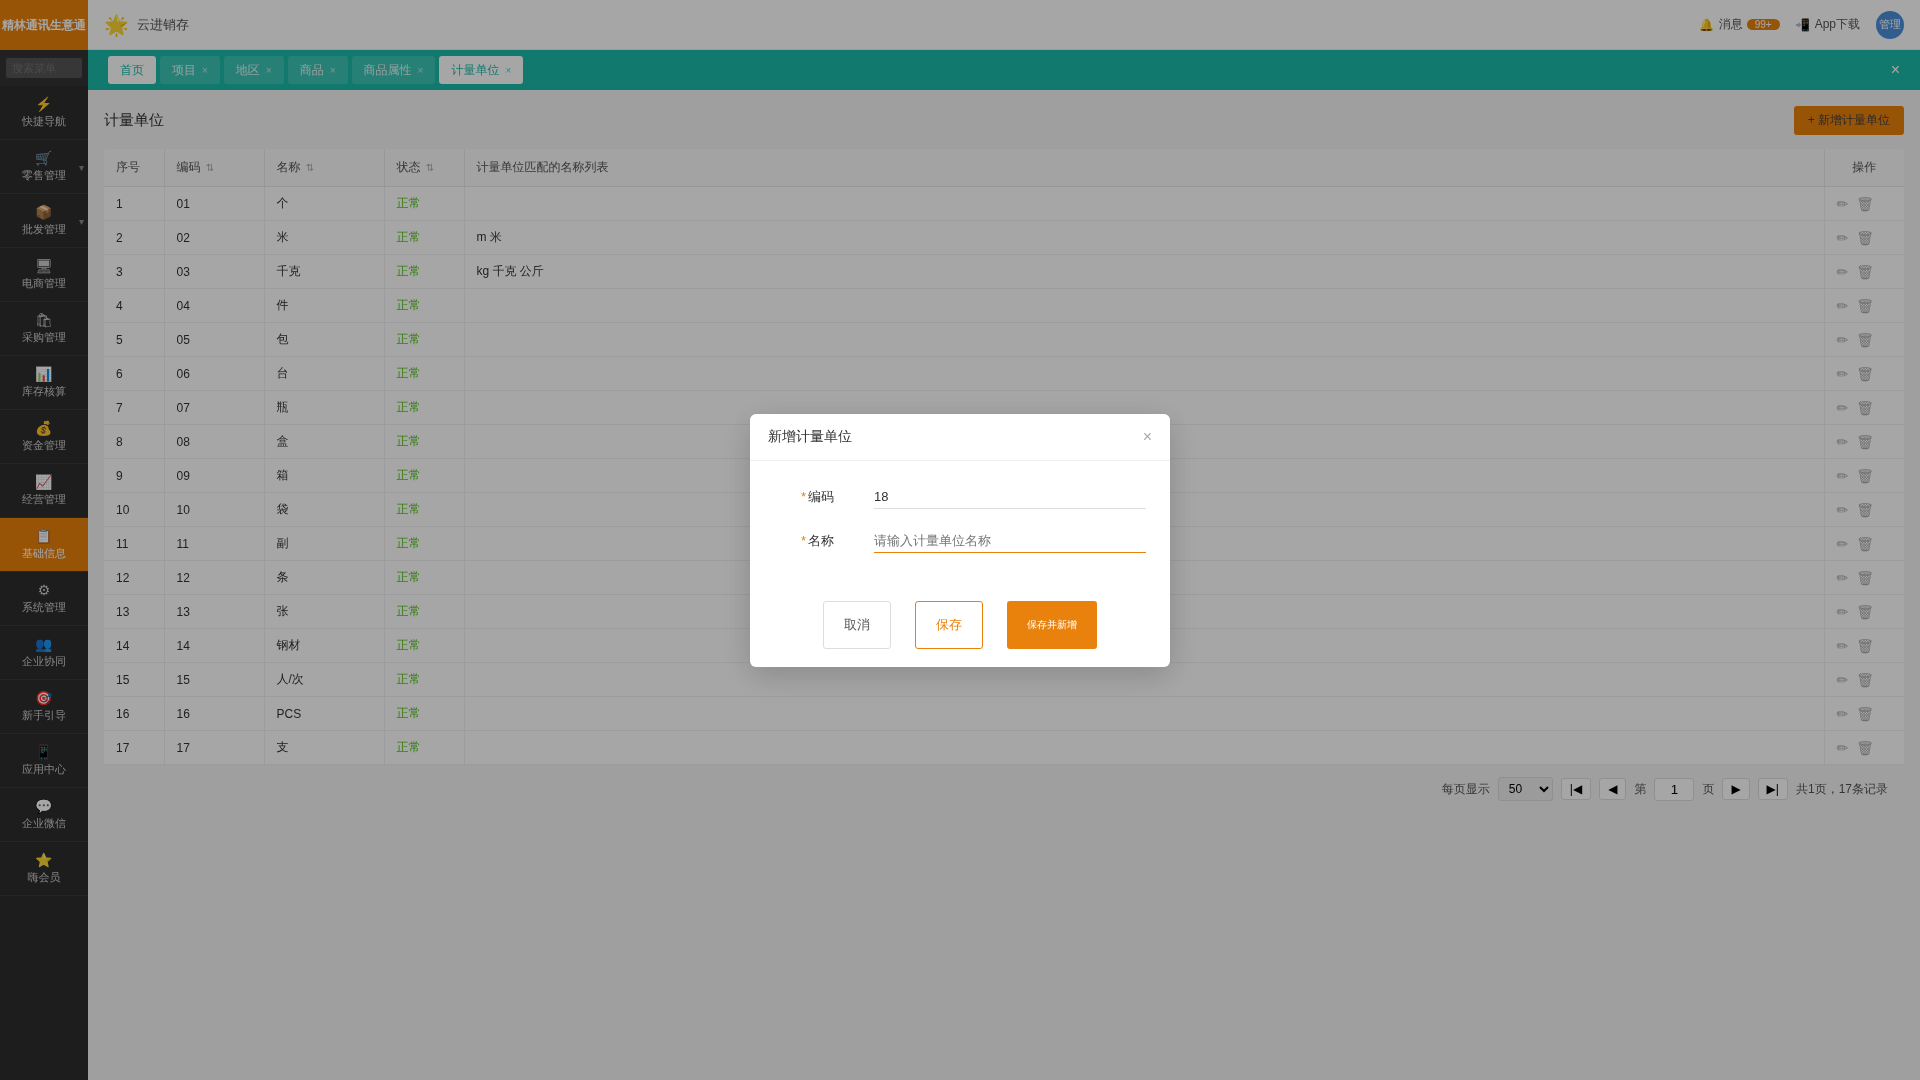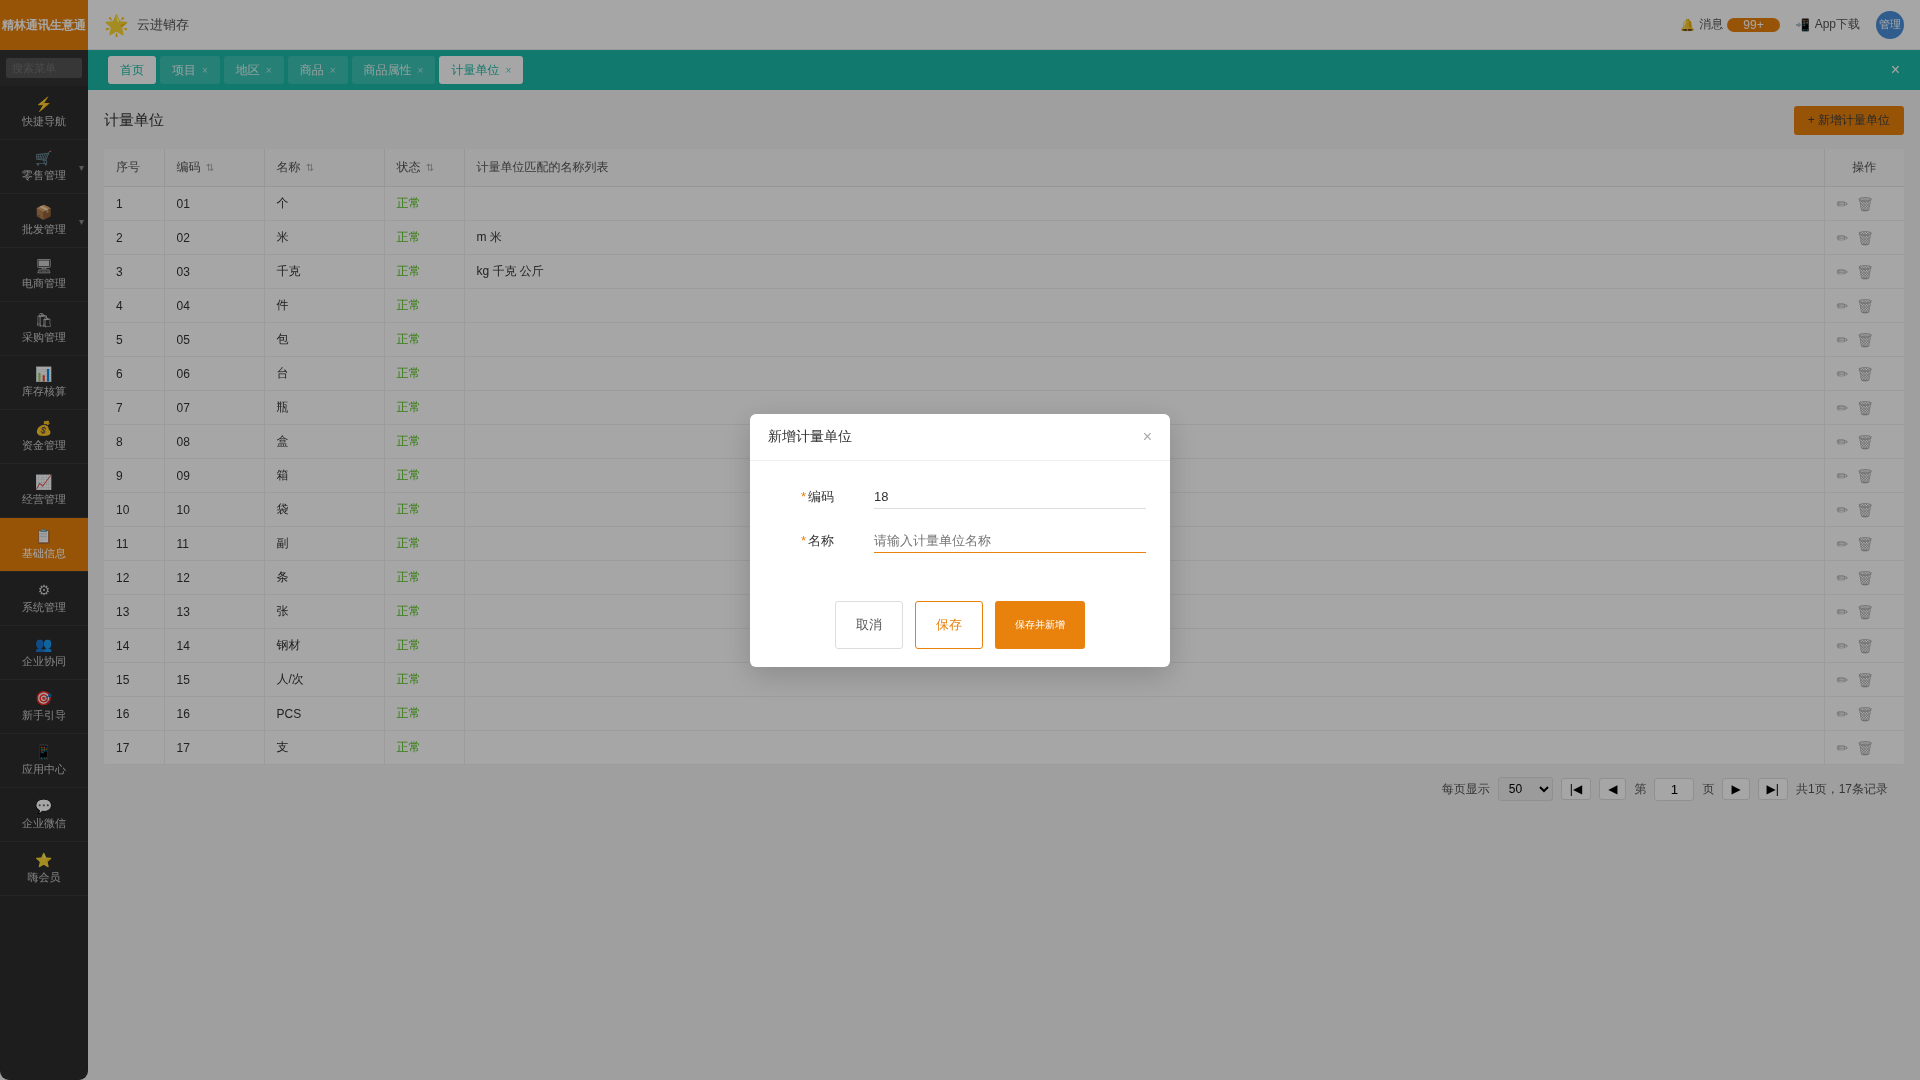--- a/index.html
+++ b/index.html
@@ -8,21 +8,20 @@
     
     .sidebar {
       width: 88px;
       background: #2d2d2d;
       display: flex;
       flex-direction: column;
       align-items: center;
       padding-top: 0;
       flex-shrink: 0;
       height: 100%;
-      border-radius: 9px;
     }
     .sidebar-logo {
       width: 100%;
       height: 50px;
       background: #e8820c;
       display: flex;
       align-items: center;
       justify-content: center;
       color: white;
       font-size: 14px;
@@ -90,21 +89,21 @@
       align-items: center;
       justify-content: space-between;
       padding: 0 16px;
       border-bottom: 1px solid #eee;
       flex-shrink: 0;
     }
     .topbar-left { display: flex; align-items: center; gap: 10px; }
     .topbar-logo-area { display: flex; align-items: center; gap: 8px; }
     .topbar-right { display: flex; align-items: center; gap: 16px; }
     .topbar-btn { display: flex; align-items: center; gap: 4px; color: #555; font-size: 12px; cursor: pointer; }
-    .badge { background: #e8820c; color: white; border-radius: 10px; padding: 0 16px; font-size: 12px; }
+    .badge { background: #e8820c; color: white; border-radius: 10px; padding: 0 8px; font-size: 10px; }
     .avatar { width: 28px; height: 28px; border-radius: 50%; background: #4a90d9; display: flex; align-items: center; justify-content: center; color: white; font-size: 11px; }
 
     
     .tabbar {
       height: 40px;
       background: #1cbbaa;
       display: flex;
       align-items: center;
       padding: 0 20px;
       gap: 4px;
@@ -239,21 +238,21 @@
       font-size: 13px;
       outline: none;
       color: #333;
       margin-left: 32px;
     }
     .form-input.active-field { border-bottom-color: #e8820c; }
     .modal-footer {
       padding: 12px 20px 18px;
       display: flex;
       justify-content: center;
-      gap: 12px;
+      gap: 24px;
     }
     .btn-cancel { border: 1px solid #ddd; background: #fff; padding: 7px 20px; border-radius: 3px; cursor: pointer; font-size: 13px; color: #555; }
     .btn-save { border: 1px solid #e8820c; background: #fff; color: #e8820c; padding: 14px 20px; border-radius: 3px; cursor: pointer; font-size: 13px; }
     .btn-save-new { background: #e8820c; color: #fff; border: none; padding: 7px 20px; border-radius: 3px; cursor: pointer; font-size: 10px; }
 
     .col-seq { width: 60px; }
     .col-code { width: 100px; }
     .col-name { width: 120px; }
     .col-status { width: 80px; }
     .col-match { }

